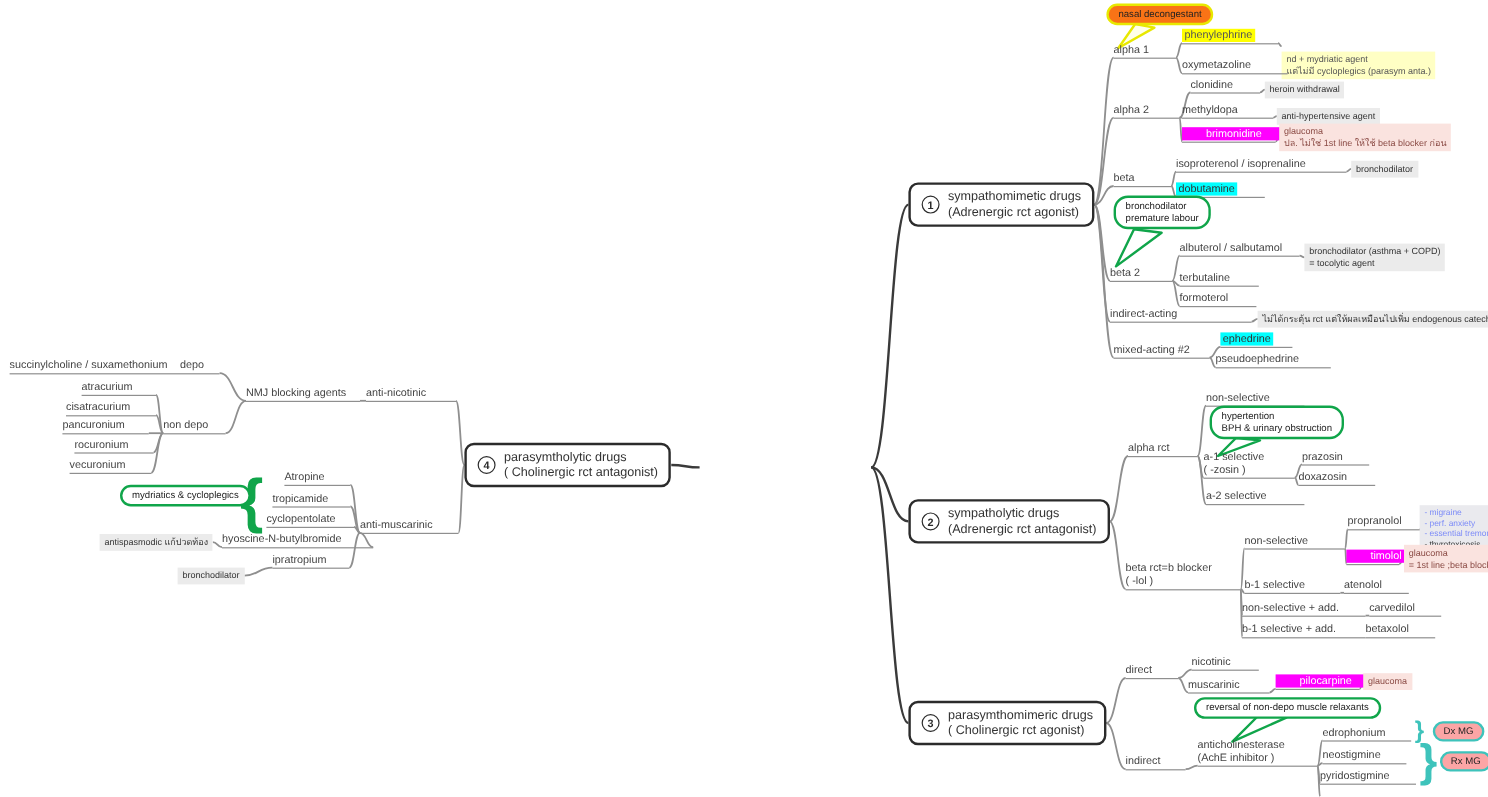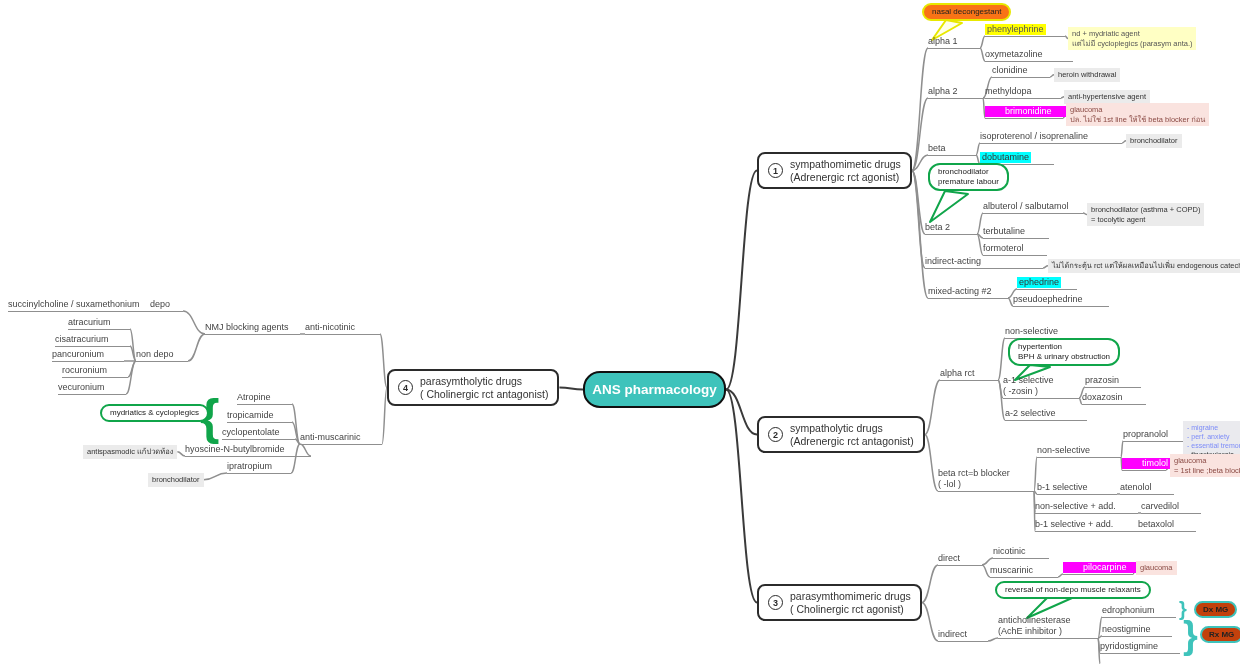--- a/index.html
+++ b/index.html
@@ -5,43 +5,43 @@
   html,body{margin:0;padding:0;background:#fff;}
   #map{position:relative;width:1240px;height:664px;background:#fff;overflow:hidden;
        font-family:"Liberation Sans",sans-serif;}
   #wires{position:absolute;left:0;top:0;width:1240px;height:664px;z-index:0;}
   .node{position:absolute;z-index:2;font-size:9px;color:#444;white-space:nowrap;line-height:11px;}
   .leaf{border-bottom:1.6px solid #8f8f8f;padding-bottom:1px;}
   .leaf span{display:inline-block;}
   .l2 span{display:block;}
   .notebox{position:absolute;z-index:2;font-size:7.5px;line-height:9.5px;padding:2px 4px;white-space:nowrap;}
   .gray{background:#EBEBEB;color:#333;}
-  .yellowbox{background:#FFFFC4;color:#555;}
+  .yellowbox{background:#FFFFC4;color:#555;margin-top:16px;}
   .pinkbox{background:#FAE3DF;color:#8a4a44;}
   .propbox{background:#EAEAEE;color:#333;}
   .blueline{color:#7d8cf8;display:block;}
   .blackline{color:#333;display:block;}
   .hl-y{background:#FFFF00;color:#555;padding:0 2px;}
   .hl-m{background:#FF00FF;color:#fff;padding:0 20px;}
   .hl-c{background:#00FFFF;color:#333;padding:0 2px;}
   .bluetext{color:#7d8cf8;margin-top:44px;}
   .mainbox{position:absolute;z-index:3;display:flex;align-items:center;gap:7px;background:#fff;
            border:2px solid #2b2b2b;border-radius:8px;padding:4px 9px;color:#333;}
   .mainbox .lines{font-size:10.5px;line-height:12.5px;}
   .mainbox .lines span{display:block;}
   .circled{width:13px;height:13px;border:1.6px solid #2b2b2b;border-radius:50%;display:flex;
            align-items:center;justify-content:center;font-size:9px;font-weight:bold;color:#2b2b2b;flex:none;}
   .center-pill{position:absolute;z-index:3;background:#3EC3BB;border:2.5px solid #101010;border-radius:17px;
            display:flex;align-items:center;justify-content:center;font-size:13.5px;font-weight:bold;color:#fff;}
   .bubble{position:absolute;z-index:3;border:2px solid #10A54A;border-radius:12px;background:#fff;
            font-size:8px;line-height:10px;padding:2px 8px;color:#222;white-space:nowrap;}
   .bubble span{display:block;}
   .bubble.yellow{border-color:#E8E800;background:#f97316;}
-  .tealpill{position:absolute;z-index:3;border:2px solid #3EC3BB;border-radius:10px;background:#c2410c;
-           font-size:8px;font-weight:bold;color:#222;padding:2px 7px;white-space:nowrap;}
+  .tealpill{position:absolute;z-index:3;border:2px solid #3EC3BB;border-radius:10px;background:#fca5a5;
+           font-size:8px;font-weight:normal;color:#222;padding:2px 7px;white-space:nowrap;}
   .brace{position:absolute;z-index:2;color:#10A54A;font-weight:bold;font-family:"Liberation Sans",sans-serif;}
   .brace.teal{color:#3EC3BB;}
   .vmid{}
 </style>
 </head>
 <body>
 
 <div id="map">
   <svg id="wires">
     <g id="edgeg">
@@ -123,23 +123,20 @@
         <path d="M227,473 C215.265625,473 215.265625,479.75 203.53125,479.75" fill="none" stroke="#8f8f8f" stroke-width="1.5"></path>
       </g>
     <g id="tails">
       <path d="M946,20 L932,40 L962,23 Z" fill="#FFFFE8" stroke="#E8E800" stroke-width="2" stroke-linejoin="round"></path>
       <path d="M945,191 L930,222 L968,194 Z" fill="#fff" stroke="#10A54A" stroke-width="2" stroke-linejoin="round"></path>
       <path d="M1030,365 L1015,380 L1050,367 Z" fill="#fff" stroke="#10A54A" stroke-width="2" stroke-linejoin="round"></path>
       <path d="M1050,595 L1027,618 L1072,598 Z" fill="#fff" stroke="#10A54A" stroke-width="2" stroke-linejoin="round"></path>
     </g>
   </svg>
 
-  <div class="center-pill vmid" style="left:583px;top:371px;width:139px;height:33px">
-      <span>ANS pharmacology</span>
-    </div>
 
   <div class="mainbox vmid" style="left:757px;top:152px">
     <span class="circled">1</span>
     <span class="lines">
         <span>sympathomimetic drugs</span>
         <span>(Adrenergic rct agonist)</span>
       </span>
   </div>
   <div class="mainbox vmid" style="left:757px;top:416px">
     <span class="circled">2</span>

